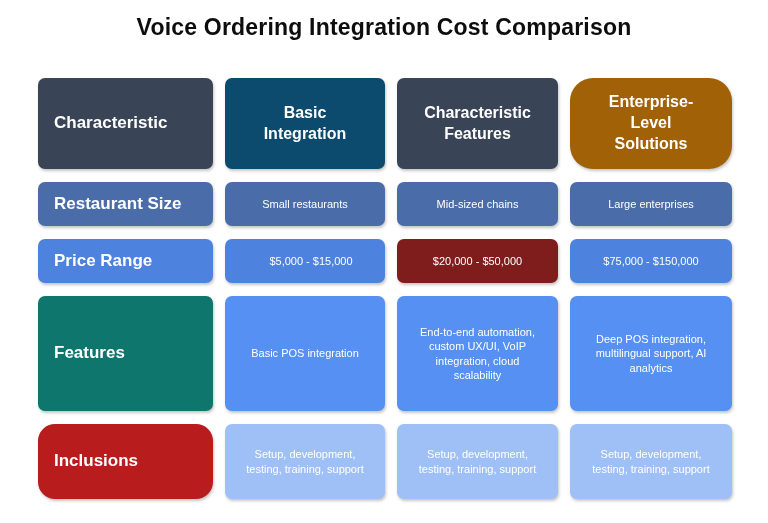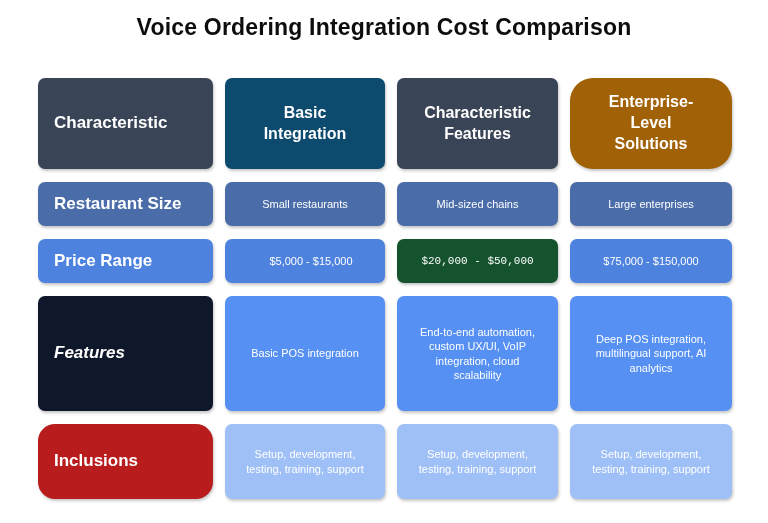--- a/index.html
+++ b/index.html
@@ -75,24 +75,24 @@
     <div class="cell header-cell" style="background: rgb(58, 68, 87);">Characteristic Features</div>
     <div class="cell header-cell" style="background: #a16207; border-radius: 23px;">Enterprise-Level Solutions</div>
 
     <div class="cell label-cell" style="background: rgb(74, 109, 169);">Restaurant Size</div>
     <div class="cell value-cell" style="background: rgb(74, 109, 169);">Small restaurants</div>
     <div class="cell value-cell" style="background: rgb(74, 109, 169);">Mid-sized chains</div>
     <div class="cell value-cell" style="background: rgb(74, 109, 169);">Large enterprises</div>
 
     <div class="cell label-cell" style="background: rgb(77, 130, 222);">Price Range</div>
     <div class="cell value-cell" style="background: rgb(77, 130, 222); padding-left: 28px;">$5,000 - $15,000</div>
-    <div class="cell value-cell" style="background: #14532d; font-family: Liberation Mono, monospace;">$20,000 - $50,000</div>
+    <div class="cell value-cell" style="background: #7f1d1d;">$20,000 - $50,000</div>
     <div class="cell value-cell" style="background: rgb(77, 130, 222);">$75,000 - $150,000</div>
 
-    <div class="cell label-cell" style="background: #0f172a; font-style: italic;">Features</div>
+    <div class="cell label-cell" style="background: #0f766e;">Features</div>
     <div class="cell value-cell" style="background: rgb(85, 144, 242);">Basic POS integration</div>
     <div class="cell value-cell" style="background: rgb(85, 144, 242);">End-to-end automation, custom UX/UI, VoIP integration, cloud scalability</div>
     <div class="cell value-cell" style="background: rgb(85, 144, 242);">Deep POS integration, multilingual support, AI analytics</div>
 
     <div class="cell label-cell" style="background: #b91c1c; border-radius: 17px;">Inclusions</div>
     <div class="cell value-cell" style="background: rgb(159, 192, 247);">Setup, development, testing, training, support</div>
     <div class="cell value-cell" style="background: rgb(159, 192, 247);">Setup, development, testing, training, support</div>
     <div class="cell value-cell" style="background: rgb(159, 192, 247);">Setup, development, testing, training, support</div>
 
   </div>

